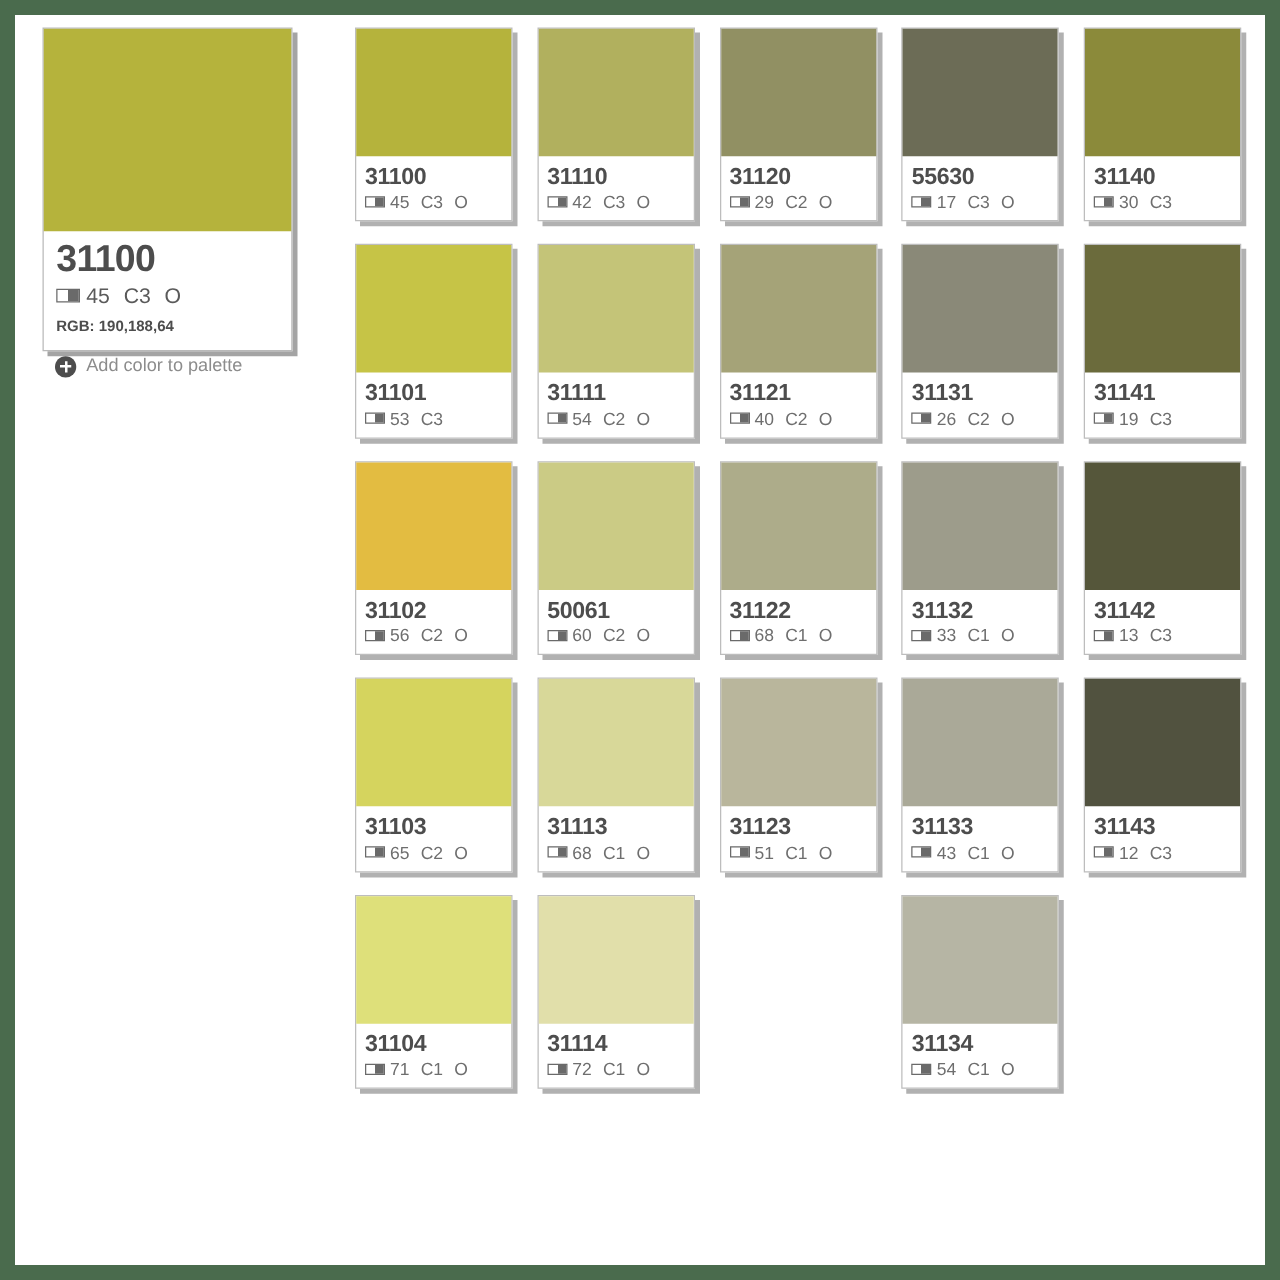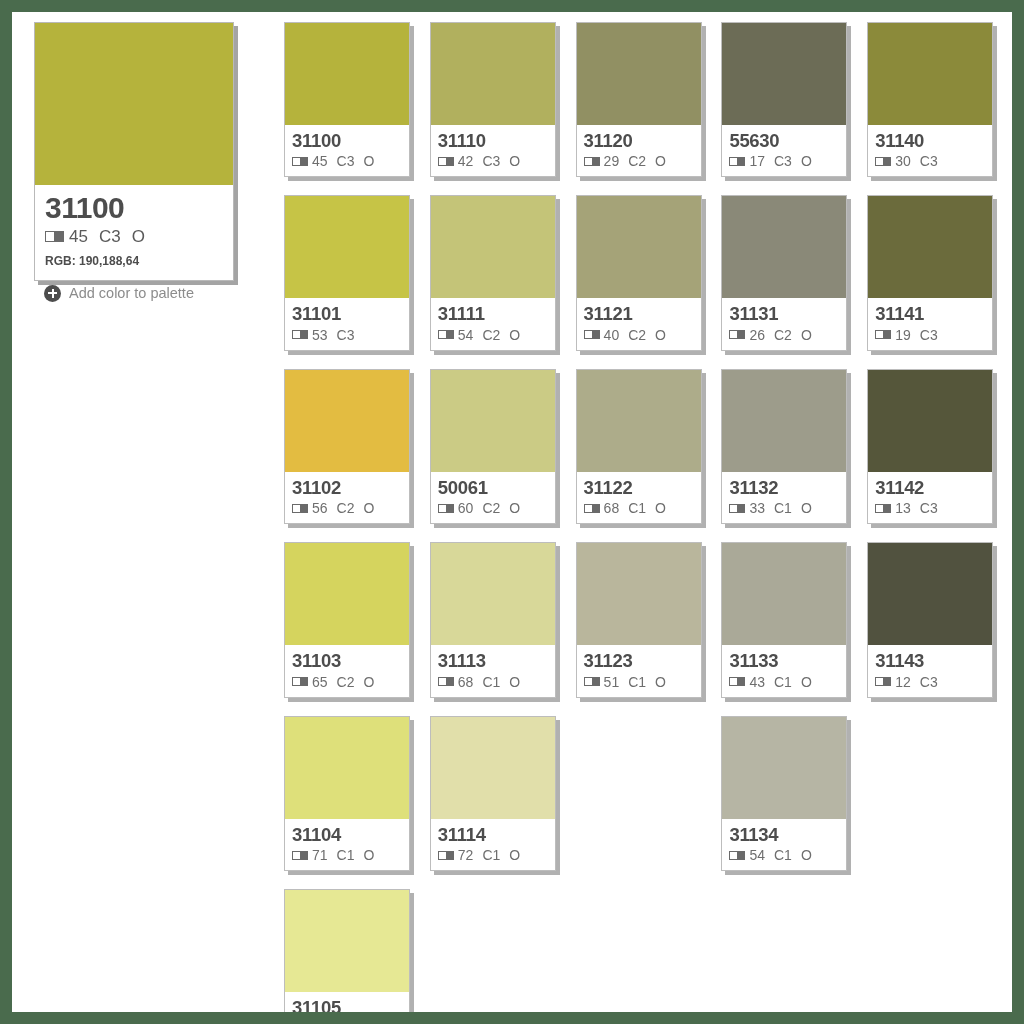--- a/index.html
+++ b/index.html
@@ -251,26 +251,20 @@
             <div class="info">
               <div class="code">31104</div>
               <div class="meta">
                 <span class="ci sm"></span>
                 <span class="num">71</span>
                 <span class="c">C1</span>
                 <span class="o">O</span>
               </div>
             </div>
           </div>
-          <div class="card">
-            <div class="swatch" style="background: rgb(230, 232, 148);"></div>
-            <div class="info">
-              <div class="code">31105</div>
-            </div>
-          </div>
         </div>
         <div class="column">
           <div class="card">
             <div class="swatch" style="background: rgb(177, 176, 94);"></div>
             <div class="info">
               <div class="code">31110</div>
               <div class="meta">
                 <span class="ci sm"></span>
                 <span class="num">42</span>
                 <span class="c">C3</span>

